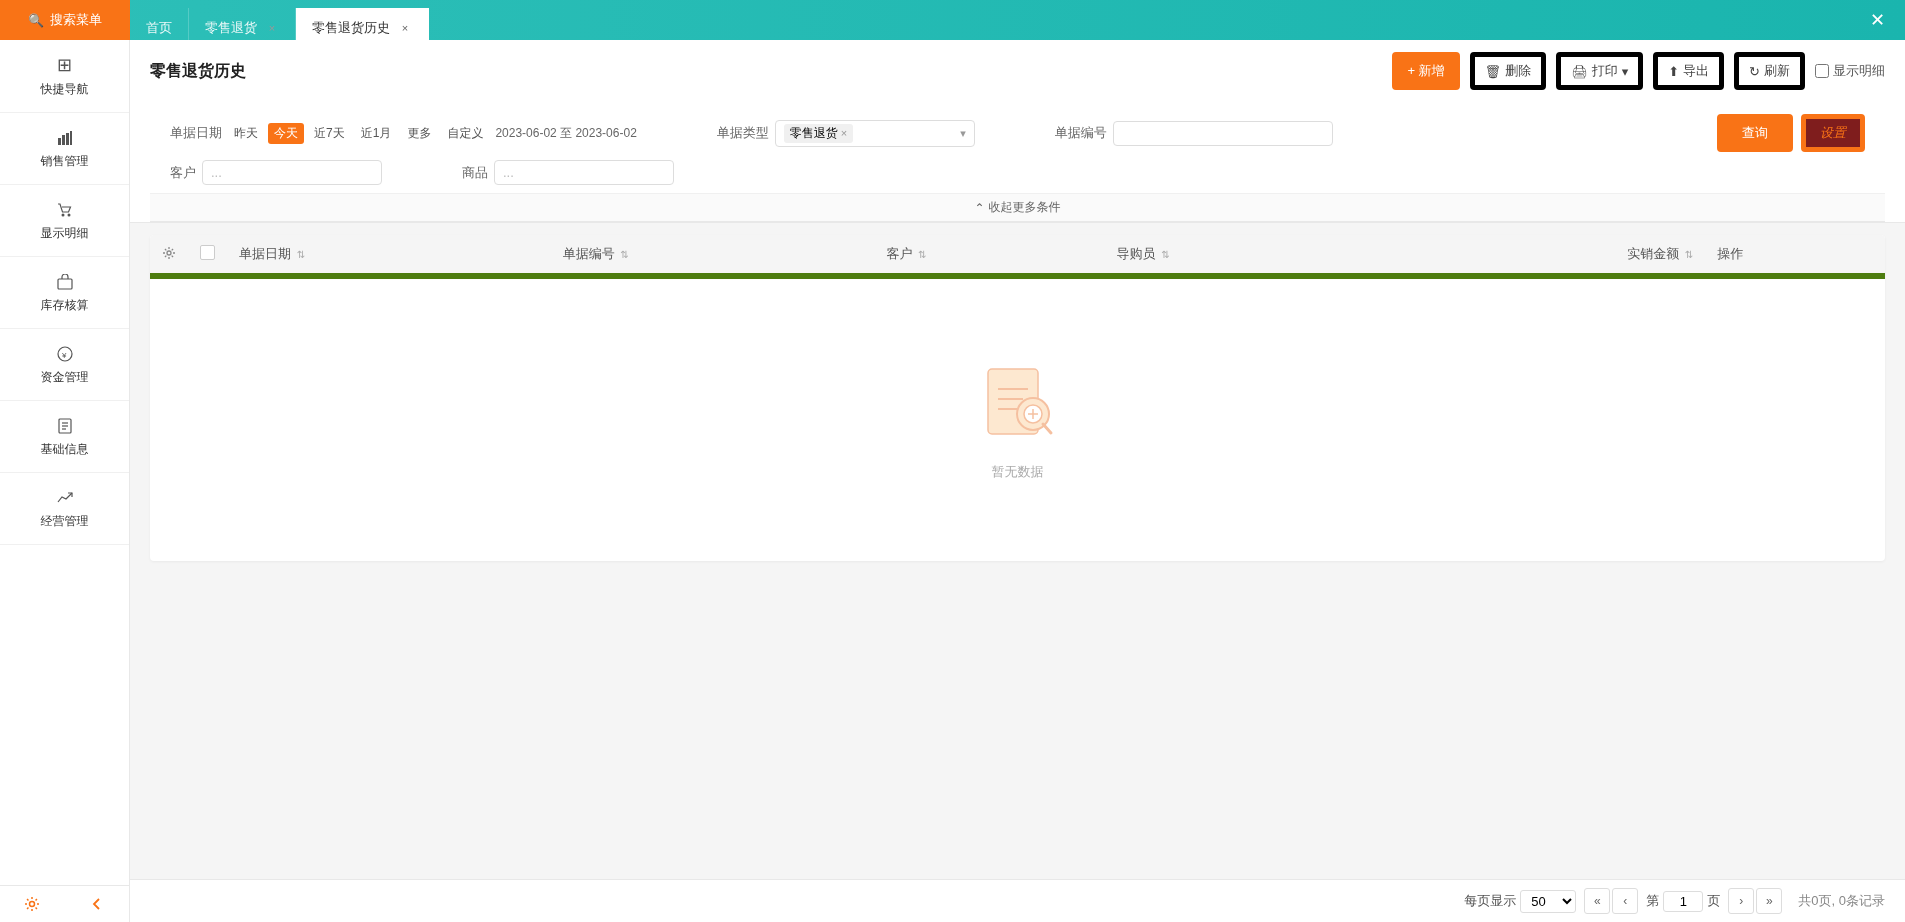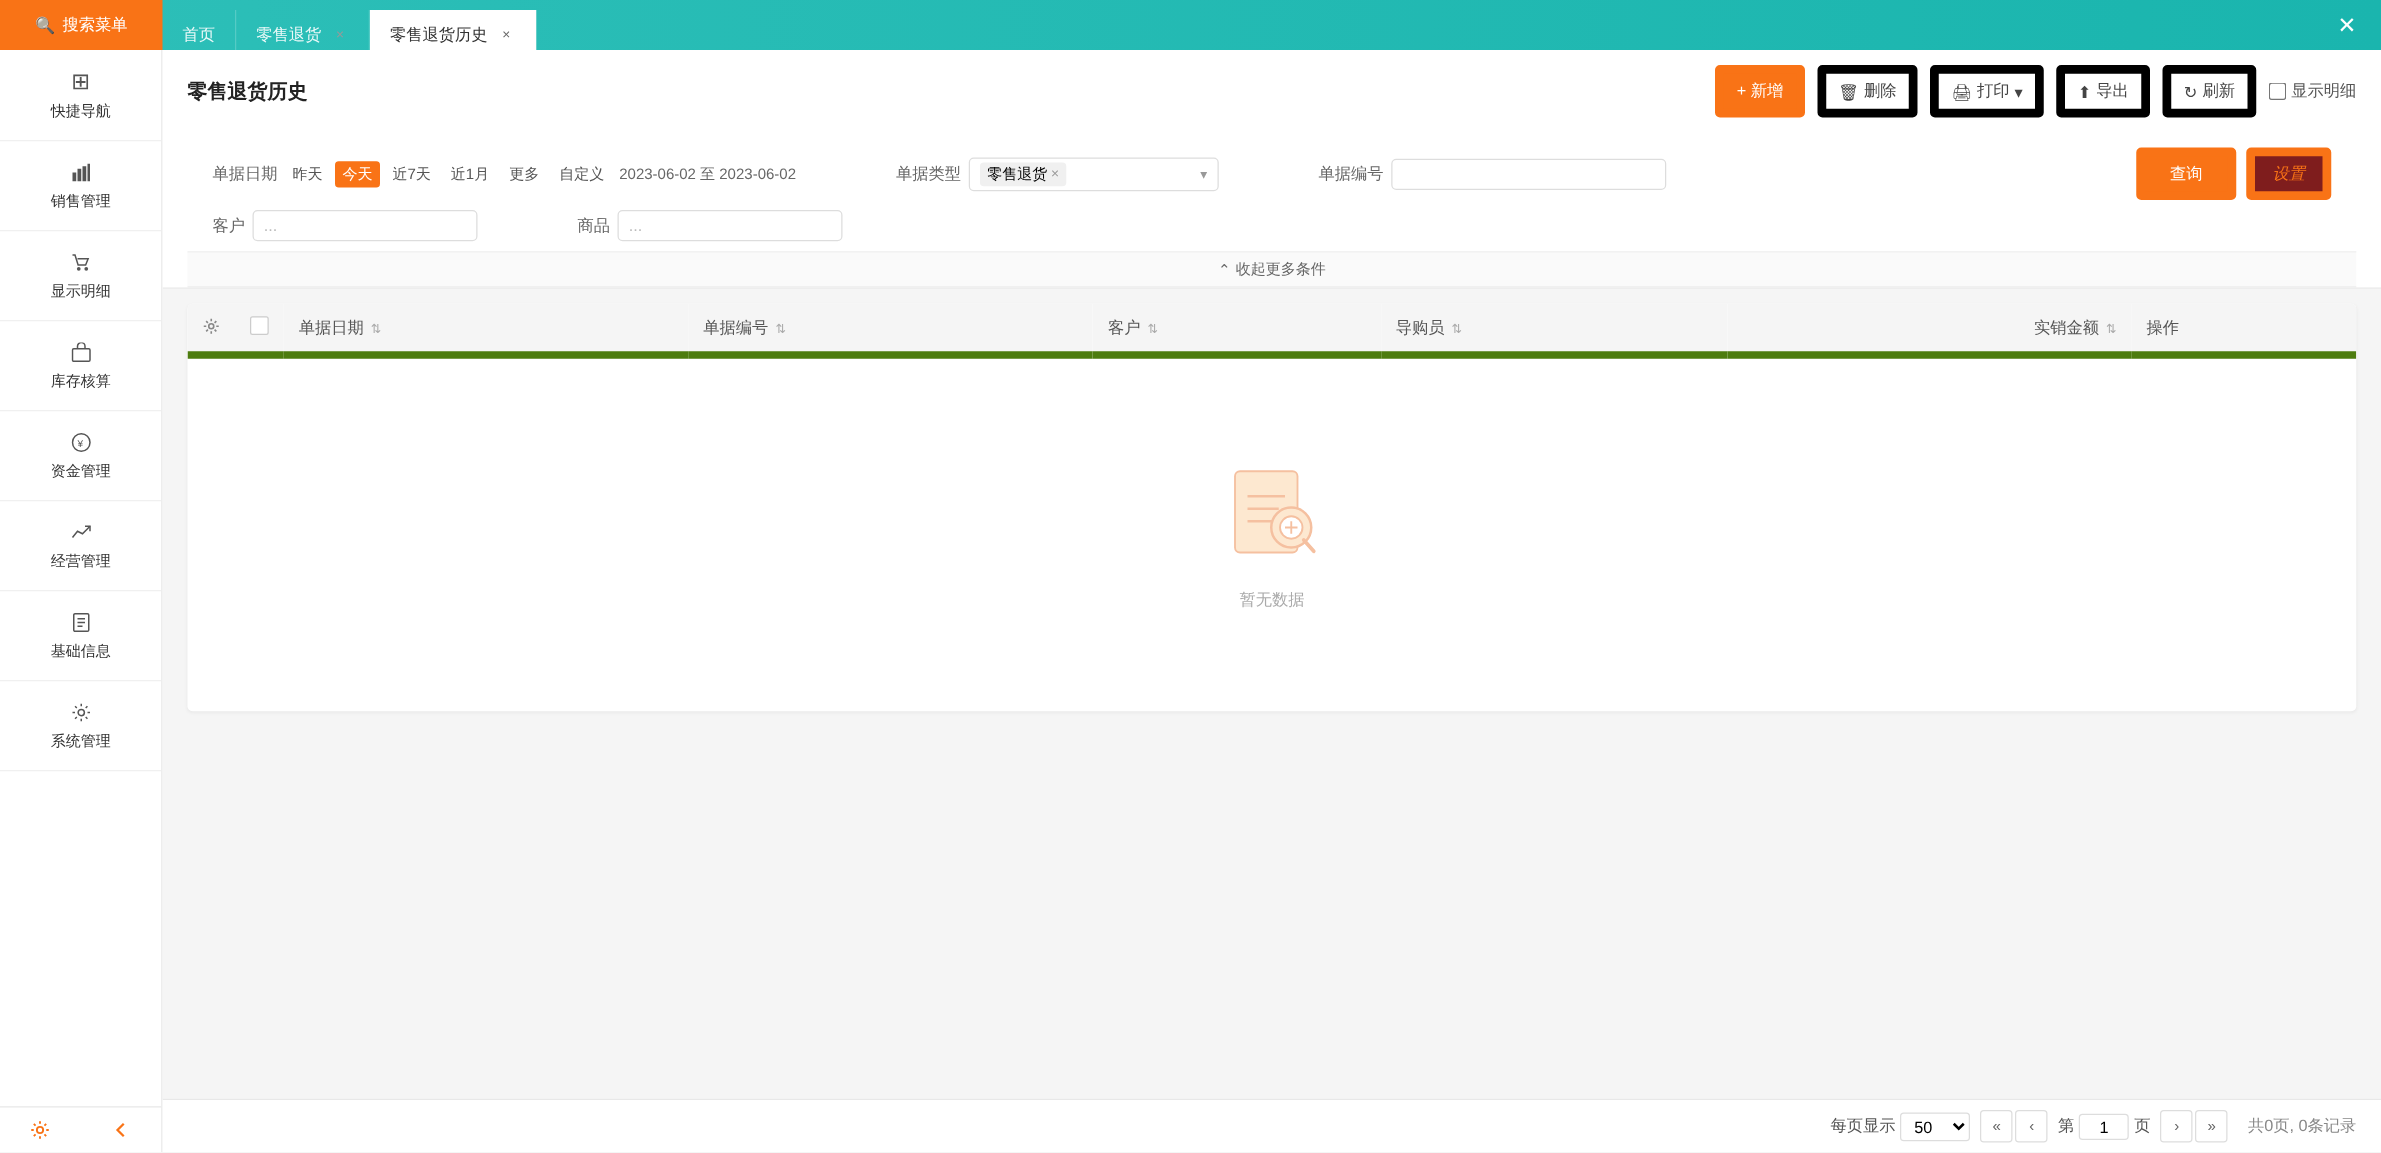--- a/index.html
+++ b/index.html
@@ -145,21 +145,21 @@
     .page-actions {
       display: flex;
       align-items: center;
       gap: 10px;
     }
     .action-btn {
       display: flex;
       align-items: center;
       gap: 4px;
       padding: 5px 10px;
-      border: 7px solid #000000;
+      border: 5px solid #000000;
       border-radius: 4px;
       background: white;
       font-size: 13px;
       cursor: pointer;
       color: #444;
     }
     .action-btn.primary {
       background: #f97316;
       color: white;
       border-color: #f97316;
@@ -474,45 +474,36 @@
         <svg class="icon-svg" viewBox="0 0 16 16">
             <circle cx="8" cy="8" r="7" fill="none" stroke="#555" stroke-width="1.2"></circle>
             <text x="5" y="11.5" font-size="8" fill="#555">¥</text>
           </svg>
       </span>
       <span class="label">资金管理</span>
     </div>
     <div class="sidebar-item">
       <span class="icon">
         <svg class="icon-svg" viewBox="0 0 16 16" fill="none" stroke="#555" stroke-width="1.2">
-            <polyline points="1,12 5,7 9,9 15,3"></polyline>
-            <polyline points="11,3 15,3 15,7"></polyline>
-          </svg>
-      </span>
-      <span class="label">经营管理</span>
-    </div>
-    <div class="sidebar-item">
-      <span class="icon">
-        <svg class="icon-svg" viewBox="0 0 16 16" fill="none" stroke="#555" stroke-width="1.2">
             <rect x="2" y="1" width="12" height="14" rx="1"></rect>
             <line x1="5" y1="5" x2="11" y2="5"></line>
             <line x1="5" y1="8" x2="11" y2="8"></line>
             <line x1="5" y1="11" x2="9" y2="11"></line>
           </svg>
       </span>
       <span class="label">基础信息</span>
     </div>
     <div class="sidebar-item">
       <span class="icon">
         <svg class="icon-svg" viewBox="0 0 16 16" fill="none" stroke="#555" stroke-width="1.2">
-            <circle cx="8" cy="8" r="2.5"></circle>
-            <path d="M8 1v2M8 13v2M1 8h2M13 8h2M3.05 3.05l1.41 1.41M11.54 11.54l1.41 1.41M3.05 12.95l1.41-1.41M11.54 4.46l1.41-1.41"></path>
+            <polyline points="1,12 5,7 9,9 15,3"></polyline>
+            <polyline points="11,3 15,3 15,7"></polyline>
           </svg>
       </span>
-      <span class="label">系统管理</span>
+      <span class="label">经营管理</span>
     </div>
     <div class="sidebar-bottom">
       <div class="sidebar-bottom-btn">
         <svg width="16" height="16" viewBox="0 0 16 16" fill="none" stroke="#f97316" stroke-width="1.5">
             <circle cx="8" cy="8" r="2.5"></circle>
             <path d="M8 1v2M8 13v2M1 8h2M13 8h2M3.05 3.05l1.41 1.41M11.54 11.54l1.41 1.41M3.05 12.95l1.41-1.41M11.54 4.46l1.41-1.41"></path>
           </svg>
       </div>
       <div class="sidebar-bottom-btn">
         <svg width="14" height="14" viewBox="0 0 14 14" fill="none" stroke="#f97316" stroke-width="1.8">

